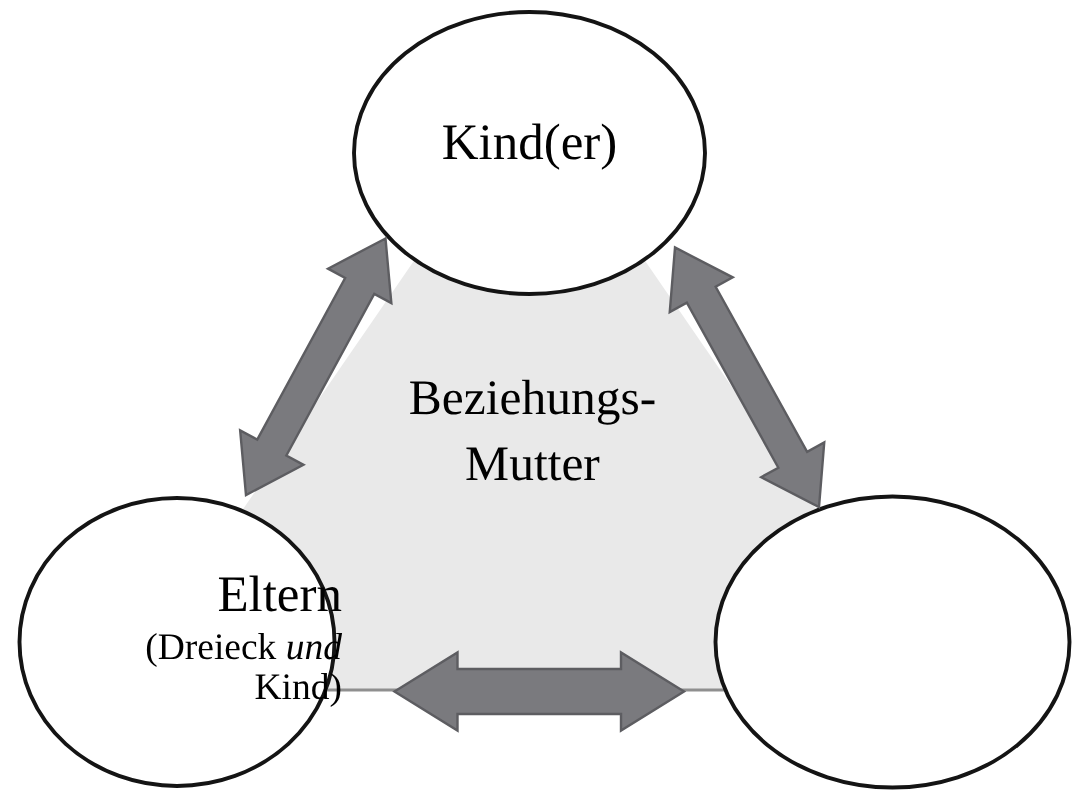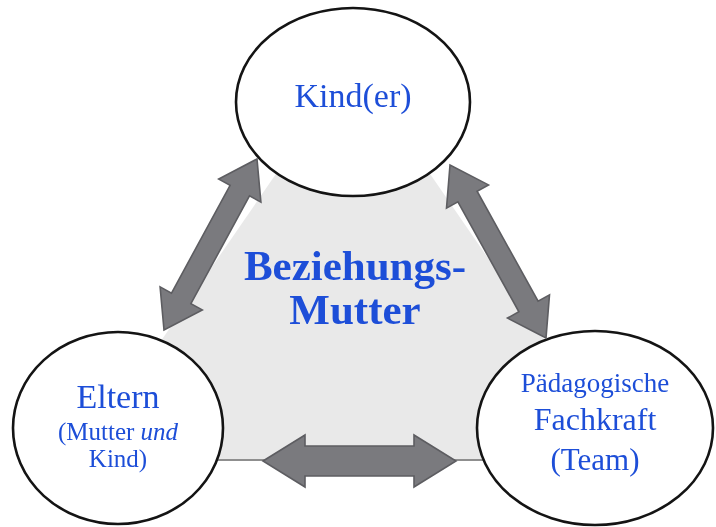--- a/index.html
+++ b/index.html
@@ -1,28 +1,28 @@
 <!DOCTYPE html>
 <html><head>
 <meta charset="utf-8">
 <style>
   html,body{margin:0;padding:0;background:#ffffff;}
   .stage{
     position:relative;width:716px;height:527px;background:#ffffff;overflow:hidden;
-    font-family:"Liberation Serif","DejaVu Serif",serif;color:#1d4ed8;
+    font-family:"Liberation Serif","DejaVu Serif",serif;color:#000000;
   }
   .layer{position:absolute;left:0;top:0;}
   .triangle{fill:#e9e9e9;stroke:none;}
   .tri-edge{stroke:#8f8f8f;stroke-width:2;fill:none;}
   .node-circle{fill:#ffffff;stroke:#141414;stroke-width:2.6;}
   .arrow{fill:#7a7a7e;stroke:#5d5d61;stroke-width:1.6;stroke-linejoin:miter;}
   .lbl{position:absolute;text-align:center;white-space:nowrap;}
   .lbl-kind{left:233px;top:74px;width:240px;font-size:34px;line-height:44px;}
-  .lbl-center{left:205px;top:244px;width:300px;font-size:43px;line-height:44px;font-weight:bold;}
-  .lbl-eltern{left:8px;top:376px;width:220px;}
+  .lbl-center{left:205px;top:244px;width:300px;font-size:33px;line-height:44px;}
+  .lbl-eltern{left:8px;top:376px;width:220px;text-align:right;}
   .eltern-main{font-size:34px;line-height:42px;}
   .eltern-sub{font-size:25px;line-height:27px;}
   .lbl-team{left:475px;top:367px;width:240px;}
   .team-l1{font-size:27px;line-height:33px;}
   .team-l2{font-size:32px;line-height:39px;}
   .team-l3{font-size:31px;line-height:41px;}
 </style>
 </head>
 <body>
 
@@ -49,25 +49,20 @@
   <div class="lbl lbl-kind">Kind(er)</div>
 
   <div class="lbl lbl-center">
     <div>Beziehungs-</div>
     <div>Mutter</div>
   </div>
 
   <div class="lbl lbl-eltern">
     <div class="eltern-main">Eltern</div>
     <div class="eltern-sub">
-      <span>(Mutter</span>
+      <span>(Dreieck</span>
       <i>und</i>
     </div>
     <div class="eltern-sub">Kind)</div>
   </div>
 
-  <div class="lbl lbl-team">
-    <div class="team-l1">Pädagogische</div>
-    <div class="team-l2">Fachkraft</div>
-    <div class="team-l3">(Team)</div>
-  </div>
 
 </div>
 
 </body></html>

